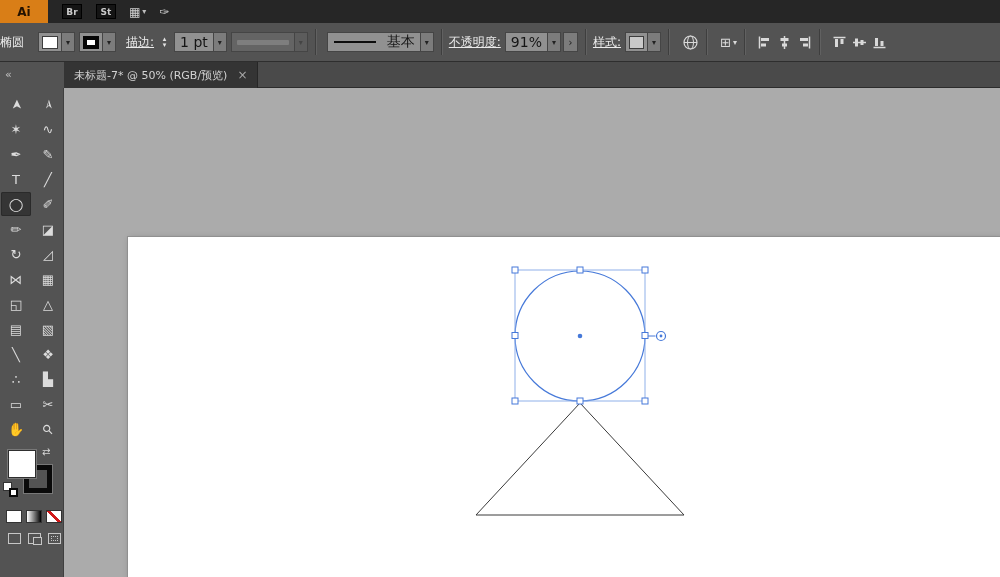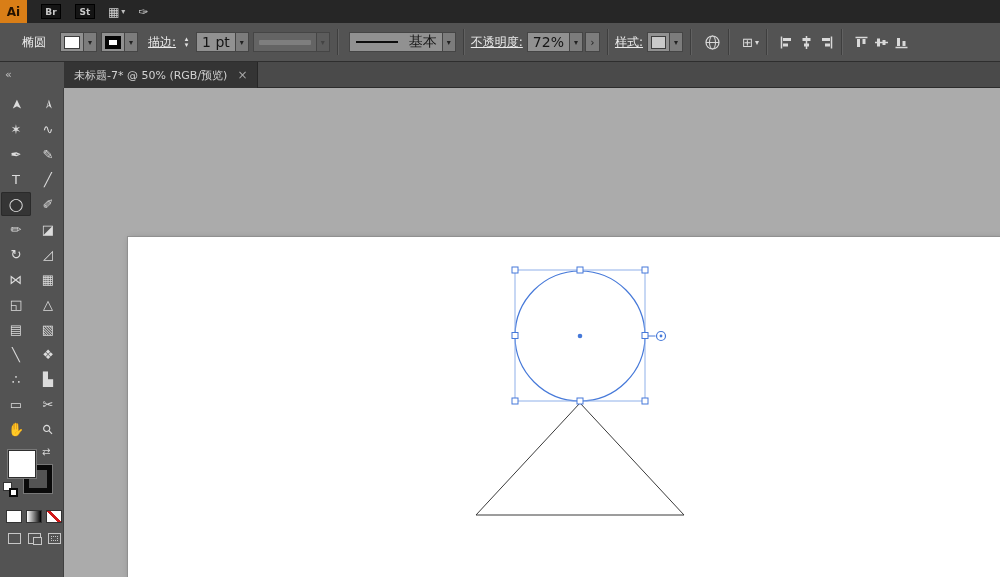--- a/index.html
+++ b/index.html
@@ -10,38 +10,38 @@
     background: #ababab;
     -webkit-font-smoothing: antialiased;
   }
 
   
   #menubar {
     position:absolute; top:0; left:0; right:0; height:23px;
     background:#262626; display:flex; align-items:center; z-index:30;
   }
   .app-logo {
-    width:27px; height:23px; background:#d97e17; color:#241200;
+    width:48px; height:23px; background:#d97e17; color:#241200;
     font-weight:bold; font-size:12px; display:flex; align-items:center; justify-content:center;
   }
   #menu-items { display:flex; height:100%; margin-left:10px; }
   .menu-item { padding:0 9px; font-size:12px; color:#dedede; line-height:23px; white-space:nowrap; }
   .badge {
     width:20px; height:15px; margin-left:14px; background:#141414; border:1px solid #000;
     color:#c9c9c9; font-size:9px; font-weight:bold; display:flex; align-items:center; justify-content:center;
   }
   .badge.first { }
   .mb-ic { color:#cfcfcf; font-size:12px; margin-left:13px; display:flex; align-items:center; gap:2px; }
   .mb-ic .chev { font-size:8px; color:#bdbdbd; }
 
   
   #controlbar {
     position:absolute; top:23px; left:0; right:0; height:39px;
     background:#535353; border-bottom:1px solid #2e2e2e;
-    display:flex; align-items:center; padding-left:22px; z-index:25;
+    display:flex; align-items:center; padding-left:0; z-index:25;
   }
   .cb-label { font-size:12px; color:#ebebeb; white-space:nowrap; }
   .cb-label.link { text-decoration:underline; }
   .dd {
     display:flex; align-items:center; height:20px;
     background:#919191; border:1px solid #454545; margin-left:4px;
   }
   .dd .val { padding:0 5px; font-size:14px; color:#151515; white-space:nowrap; }
   .dd .chev {
     width:13px; align-self:stretch; border-left:1px solid #454545; background:#7c7c7c;
@@ -167,21 +167,21 @@
   <div class="dd">
     <span class="stroke-line"></span>
     <span class="val">基本</span>
     <span class="chev">▾</span>
   </div>
 
   <span class="vsep"></span>
 
   <span class="cb-label link">不透明度:</span>
   <div class="dd">
-    <span class="val" style="min-width:34px">72%</span>
+    <span class="val" style="min-width:34px">91%</span>
     <span class="chev">▾</span>
   </div>
   <div class="more-btn">›</div>
 
   <span class="vsep"></span>
 
   <span class="cb-label link">样式:</span>
   <div class="dd">
     <span class="swatch-style"></span>
     <span class="chev">▾</span>

